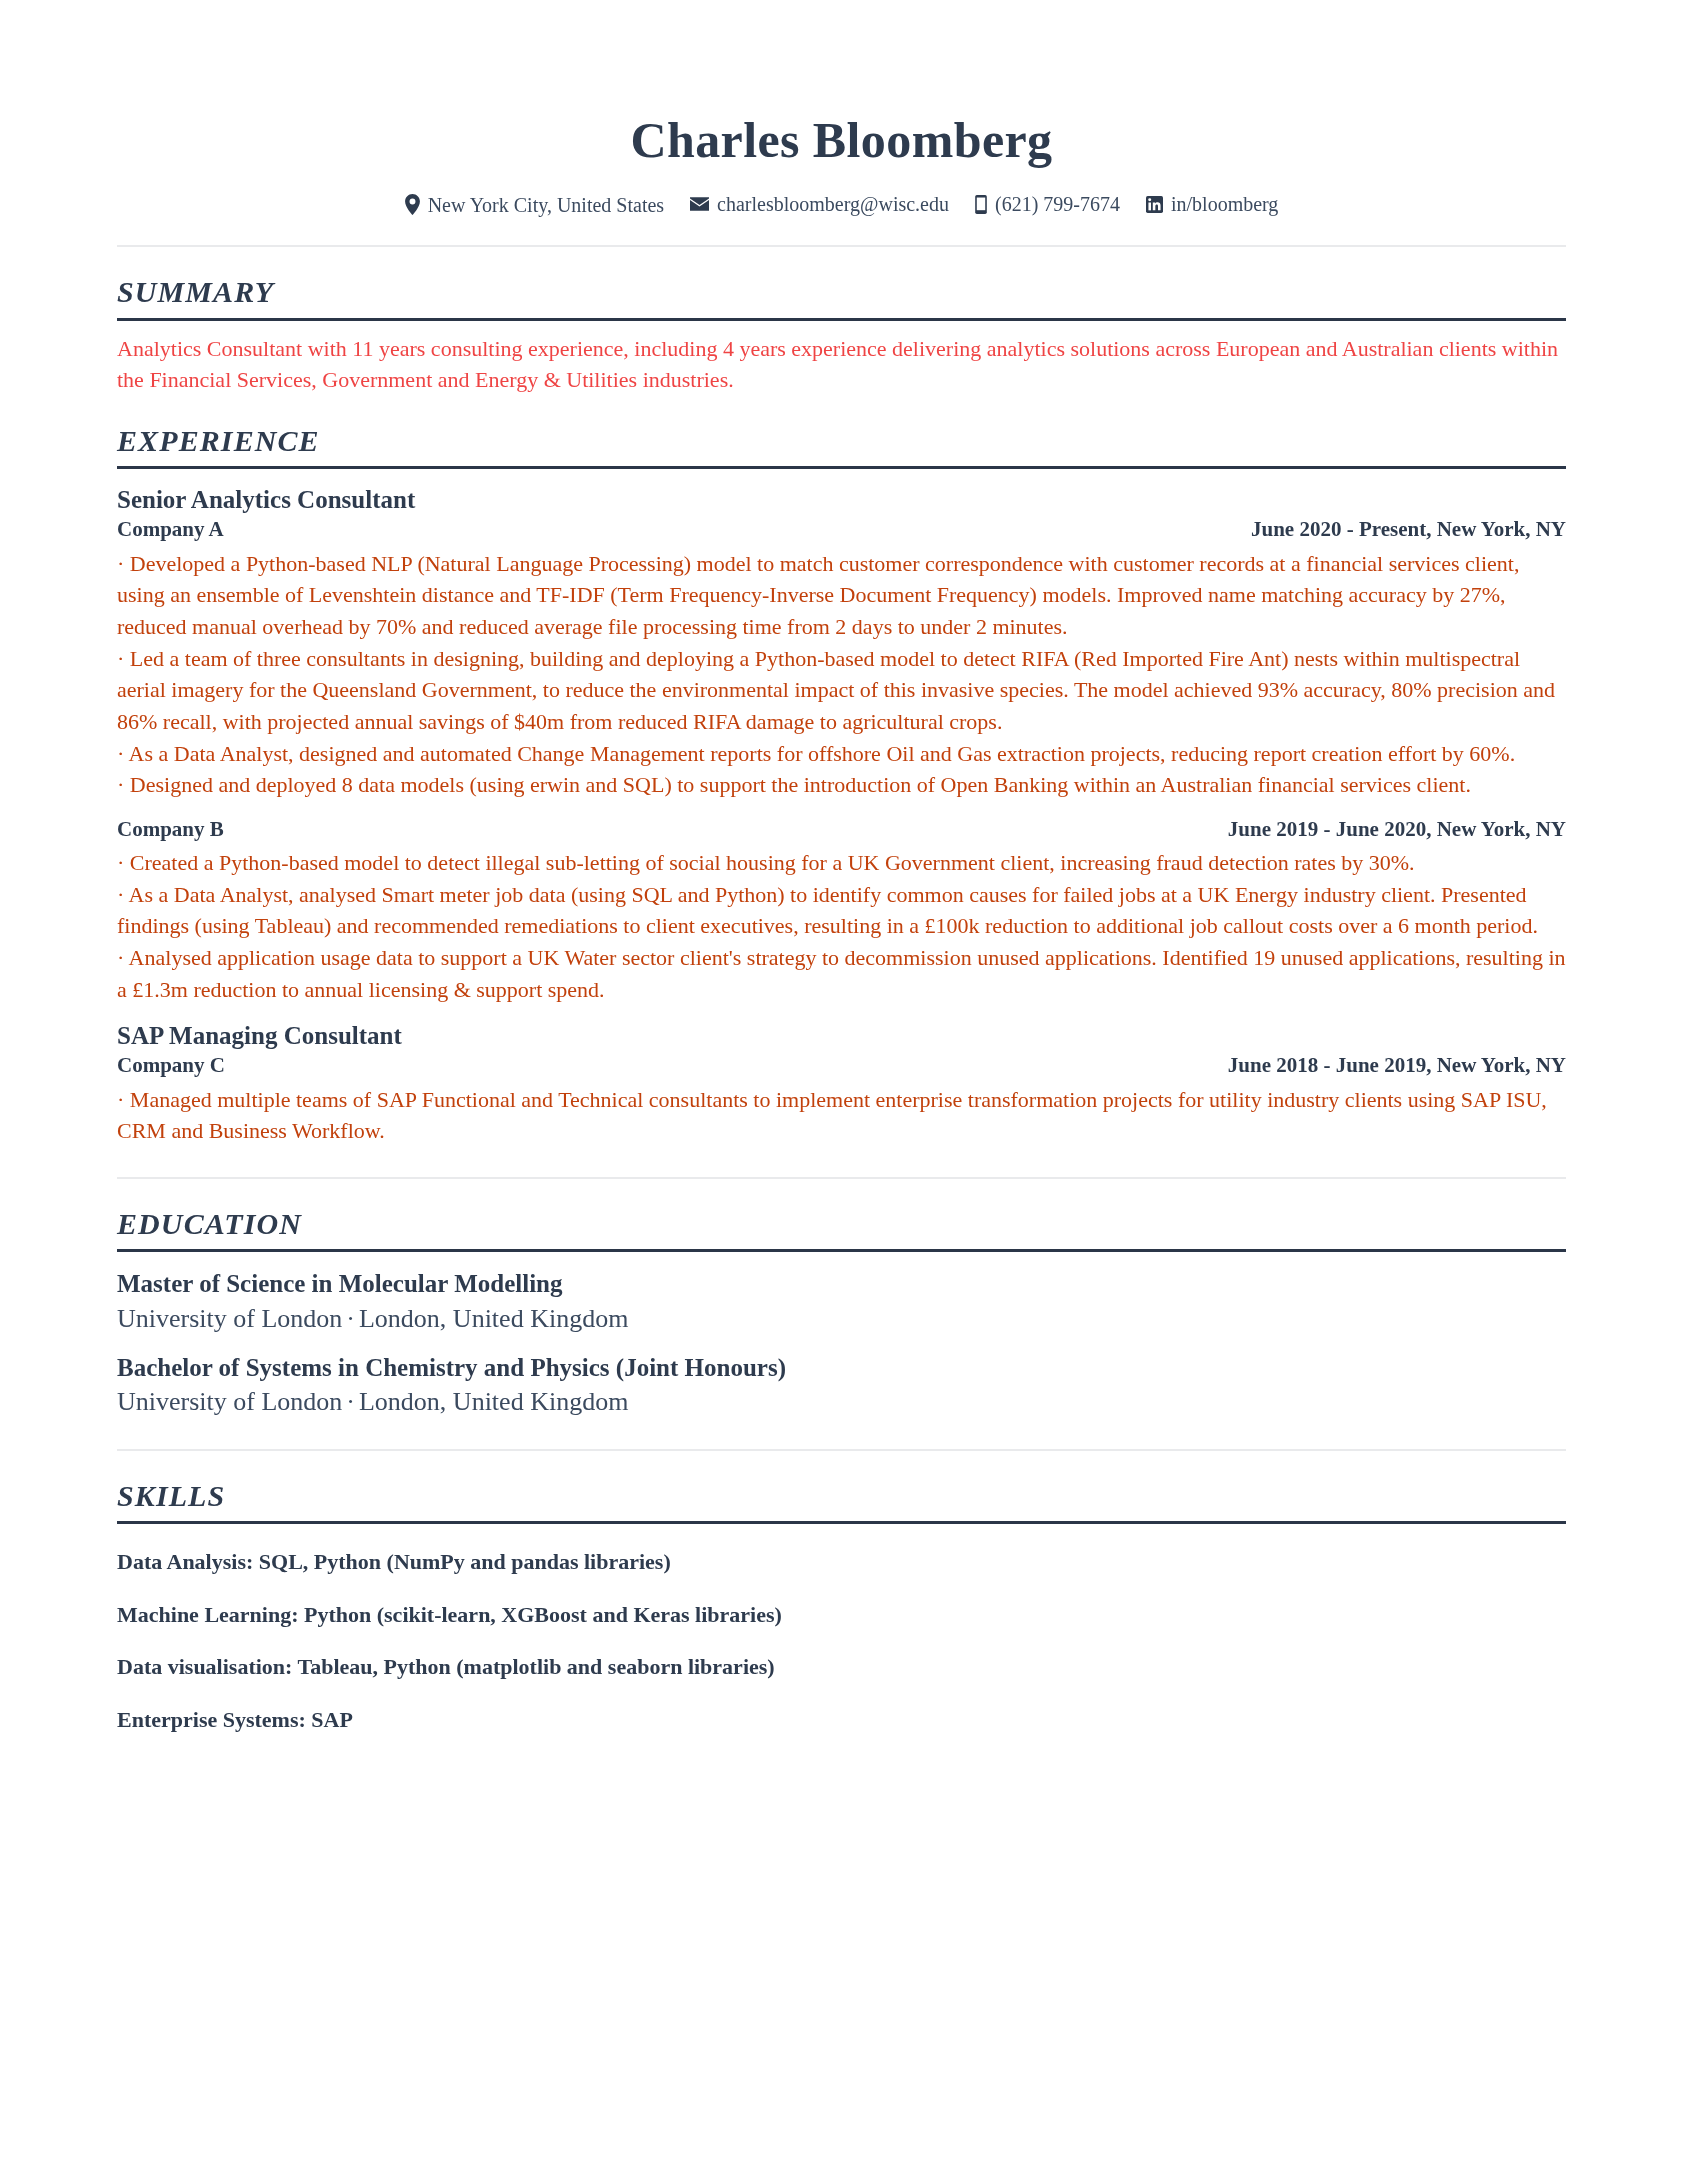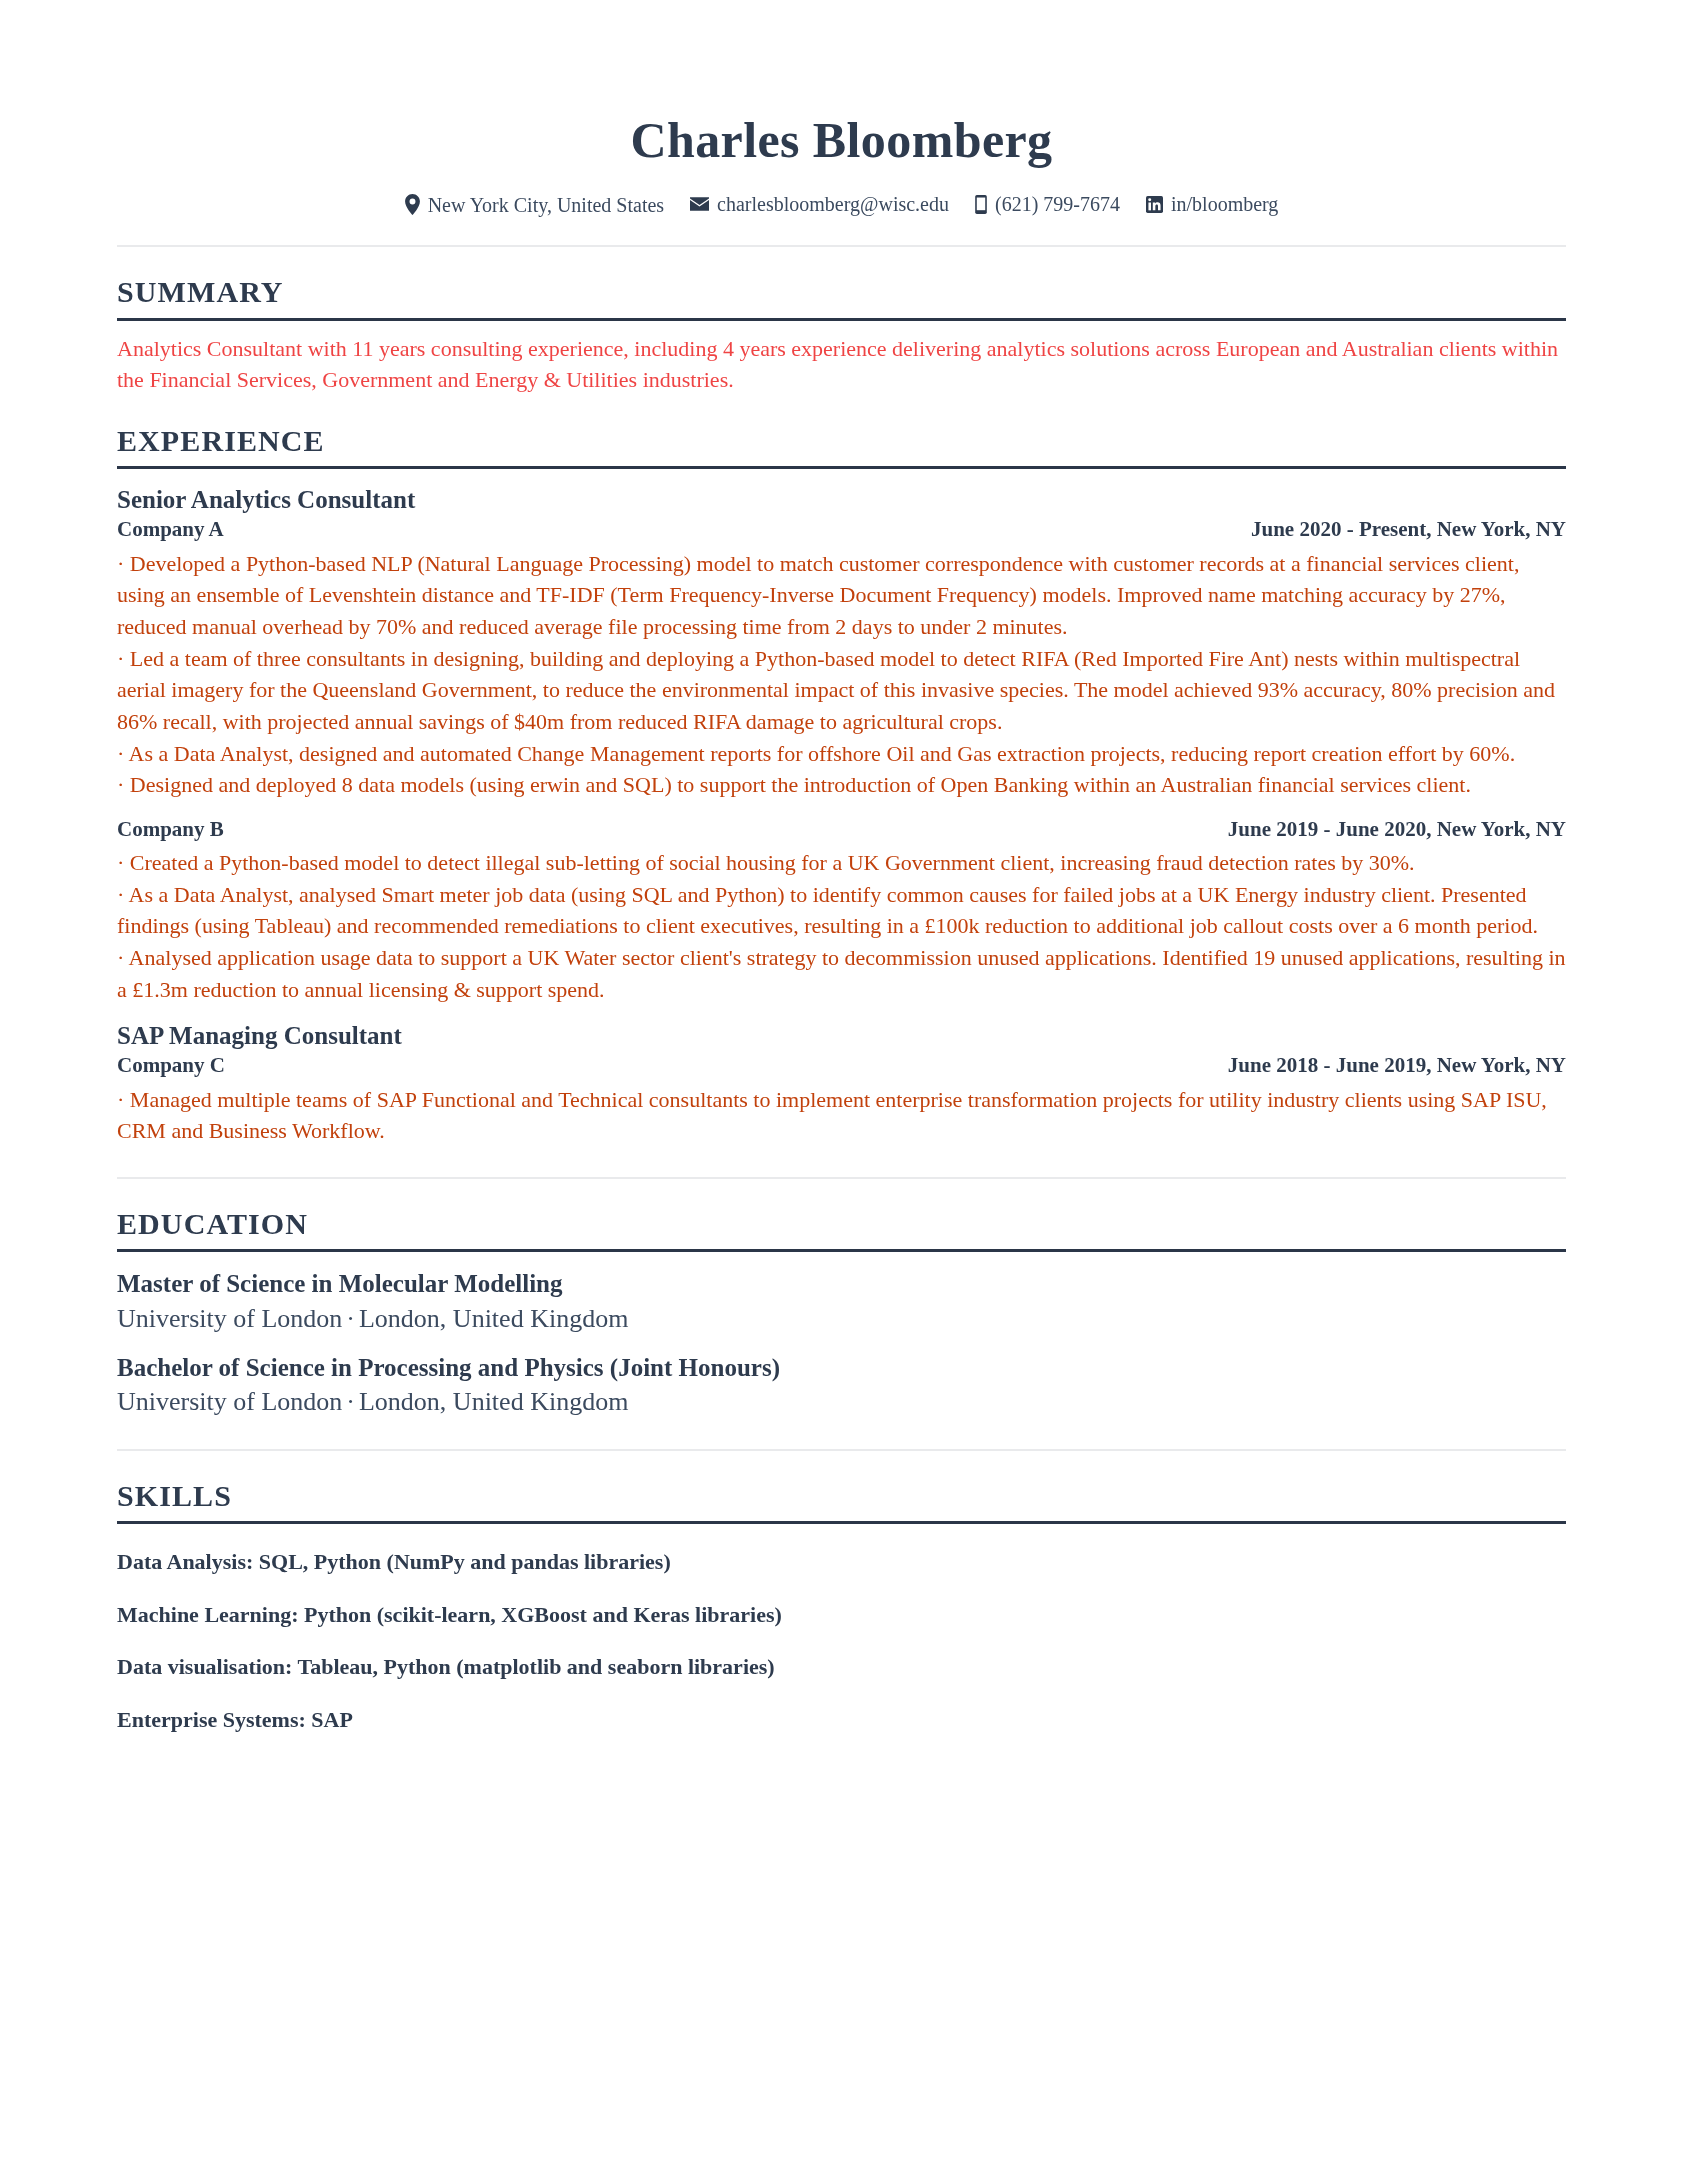--- a/index.html
+++ b/index.html
@@ -64,20 +64,21 @@
     margin: 30px 0 0 0;
   }
   .section { margin-top: 0; }
   .section-title {
     font-size: 30px;
     font-weight: bold;
     letter-spacing: 1.1px;
     color: #2e3b4e;
     margin: 28px 0 0 0;
     line-height: 1.15;
+    font-style: italic;
   }
   .section-rule {
     height: 0;
     border-top: 3px solid #2b3648;
     margin-top: 8px;
   }
 
   
   .para {
     font-size: 22px;
@@ -252,21 +253,21 @@
     <div class="section-rule"></div>
 
     <div class="edu">
       <div class="edu-degree">Master of Science in Molecular Modelling</div>
       <div class="edu-school">
         <span>University of London</span><span class="edu-sep">·</span><span>London, United Kingdom</span>
       </div>
     </div>
 
     <div class="edu">
-      <div class="edu-degree">Bachelor of Science in Processing and Physics (Joint Honours)</div>
+      <div class="edu-degree">Bachelor of Systems in Chemistry and Physics (Joint Honours)</div>
       <div class="edu-school">
         <span>University of London</span><span class="edu-sep">·</span><span>London, United Kingdom</span>
       </div>
     </div>
   </div>
 
   <div class="soft-rule"></div>
 
   <div class="section">
     <div class="section-title">SKILLS</div>

